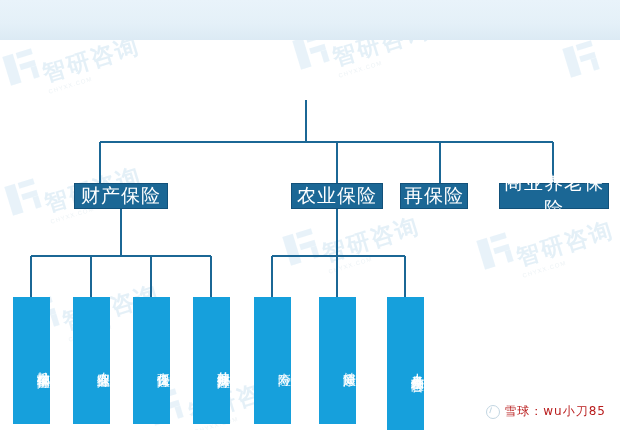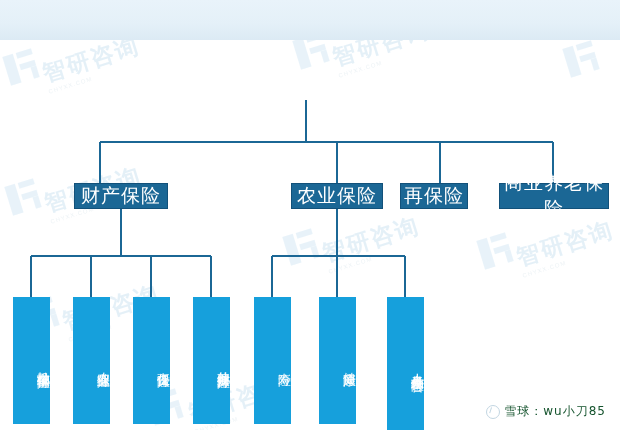--- a/index.html
+++ b/index.html
@@ -72,21 +72,21 @@
     font-size:13px;letter-spacing:1px;
     writing-mode:vertical-rl;text-orientation:upright;
     padding-top:6px;align-items:flex-start;
     line-height:1.08;
   }
 
   
   .credit{
     position:absolute;right:14px;bottom:10px;
     display:flex;align-items:center;gap:4px;
-    color:#14532d;font-size:12px;letter-spacing:1px;
+    color:#b91c1c;font-size:12px;letter-spacing:1px;
     z-index:5;white-space:nowrap;
     font-family:"DejaVu Sans","Liberation Sans",sans-serif;
   }
   .credit .q-icon{
     width:12px;height:12px;border:1.5px solid #c3d6e2;border-radius:50%;
     display:inline-block;position:relative;flex:0 0 auto;
   }
   .credit .q-icon::after{
     content:"";position:absolute;left:3px;top:2.5px;
     width:5px;height:6px;border-left:1.5px solid #c3d6e2;

